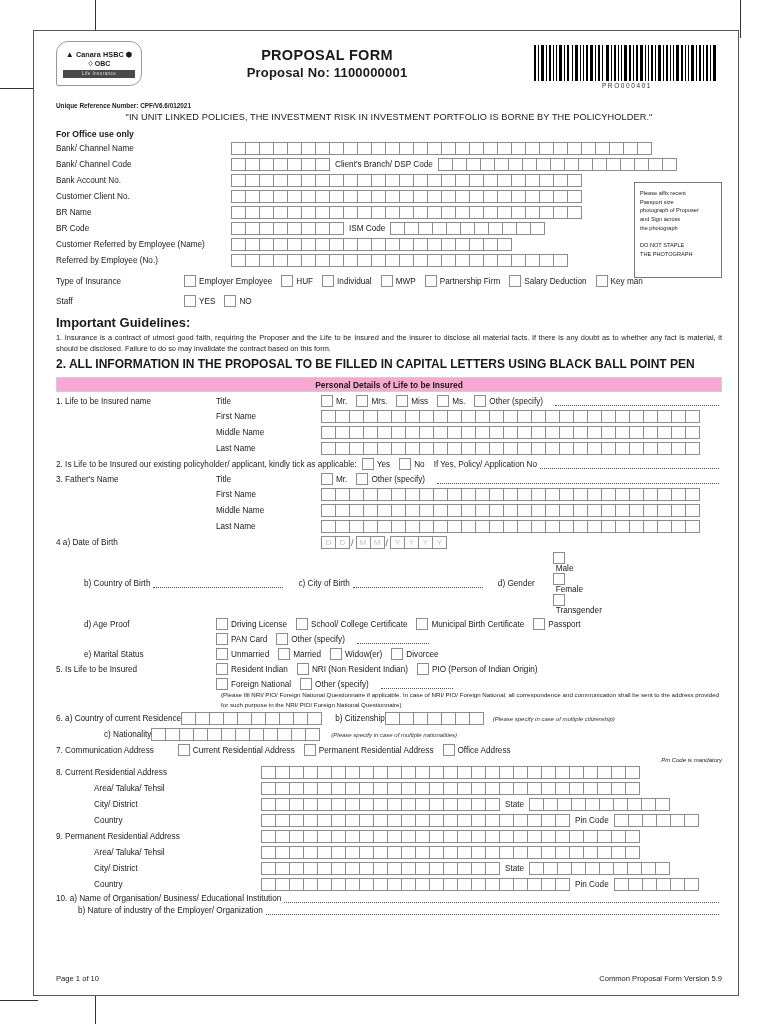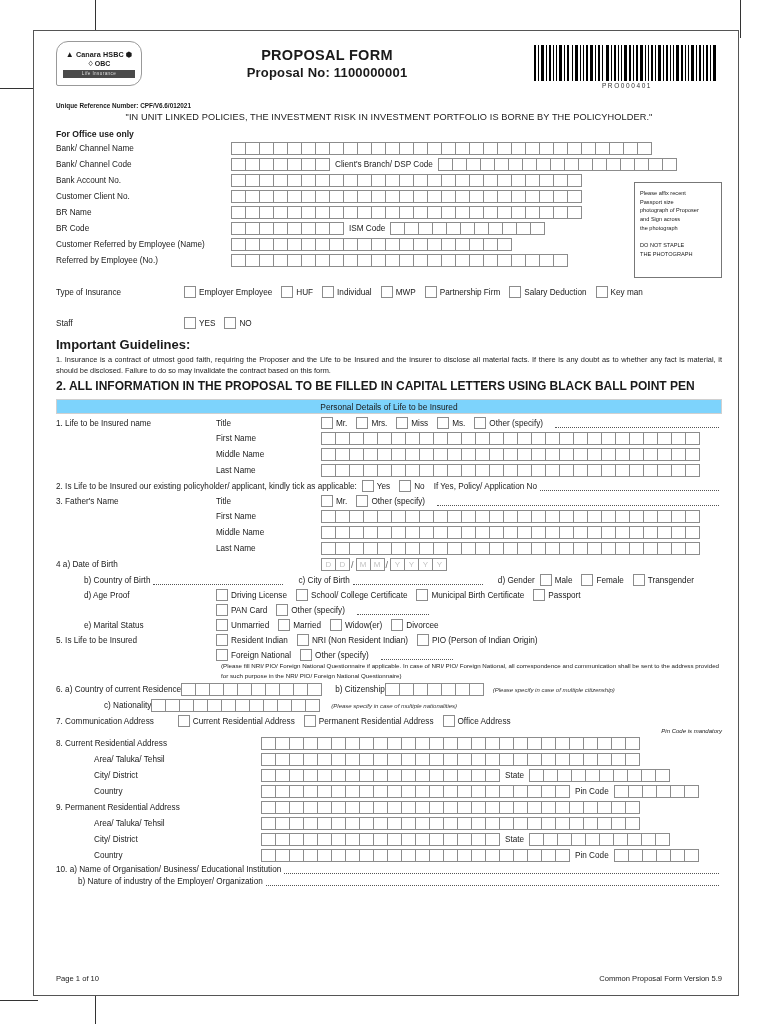--- a/index.html
+++ b/index.html
@@ -73,34 +73,34 @@
     width: 88px; height: 96px;
     border: 1px solid #777;
     padding: 6px 5px;
     font-size: 5.6px; line-height: 1.55;
   }
   .photo-box .b2 { margin-top: 9px; }
 
   .inline-lbl { font-size: 8.2px; margin: 0 5px 0 6px; white-space: nowrap; }
 
   
-  .cbrow { display: flex; align-items: center; margin-top: 19px; }
+  .cbrow { display: flex; align-items: center; margin-top: 8px; }
   .cb { width: 12px; height: 12px; border: 1px solid #8c8c8c; background: #fff; flex: none; }
   .cbl { font-size: 8.2px; margin-left: 3px; margin-right: 9px; white-space: nowrap; }
 
   
   .g-title { font-size: 13px; font-weight: bold; margin-top: 8px; }
   .g-1 { font-size: 7.4px; margin-top: 3px; line-height: 1.45; text-align: justify; }
   .g-2 { font-size: 12px; font-weight: bold; margin-top: 3px; }
 
   .section-bar {
     margin-top: 6px; height: 15px;
-    background: #7dd3fc; border: 1px solid #d0d0d0;
+    background: #f9a8d4; border: 1px solid #d0d0d0;
     display: flex; align-items: center; justify-content: center;
-    font-size: 8.4px; font-weight: normal;
+    font-size: 8.4px; font-weight: bold;
   }
 
   
   .frow { display: flex; align-items: center; margin-top: 3px; }
   .qlbl { font-size: 8.2px; width: 160px; flex: none; }
   .sublbl { font-size: 8.2px; width: 105px; flex: none; }
   .dots { flex: 1; border-bottom: 1px dotted #555; height: 9px; margin: 0 3px; }
   .dots.fixed { flex: none; width: 72px; }
   .dots.w150 { flex: none; width: 130px; }
 
@@ -763,21 +763,21 @@
         </div>
     </div>
 
     <div class="frow">
       <div style="width:28px;flex:none;"></div>
       <div class="lbl">b) Country of Birth</div>
       <div class="dots w150"></div>
       <div class="lbl" style="margin-left:12px">c) City of Birth</div>
       <div class="dots w150"></div>
       <div class="lbl" style="margin-left:12px">d) Gender</div>
-      <div id="gender-opts" style="display:flex;align-items:center;margin-left:5px;">
+      <div id="gender-opts" style="display:flex;margin-left:18px;flex-direction:column;">
           <div class="cb"></div>
           <div class="cbl">Male</div>
           <div class="cb"></div>
           <div class="cbl">Female</div>
           <div class="cb"></div>
           <div class="cbl">Transgender</div>
         </div>
     </div>
 
     <div class="frow">

